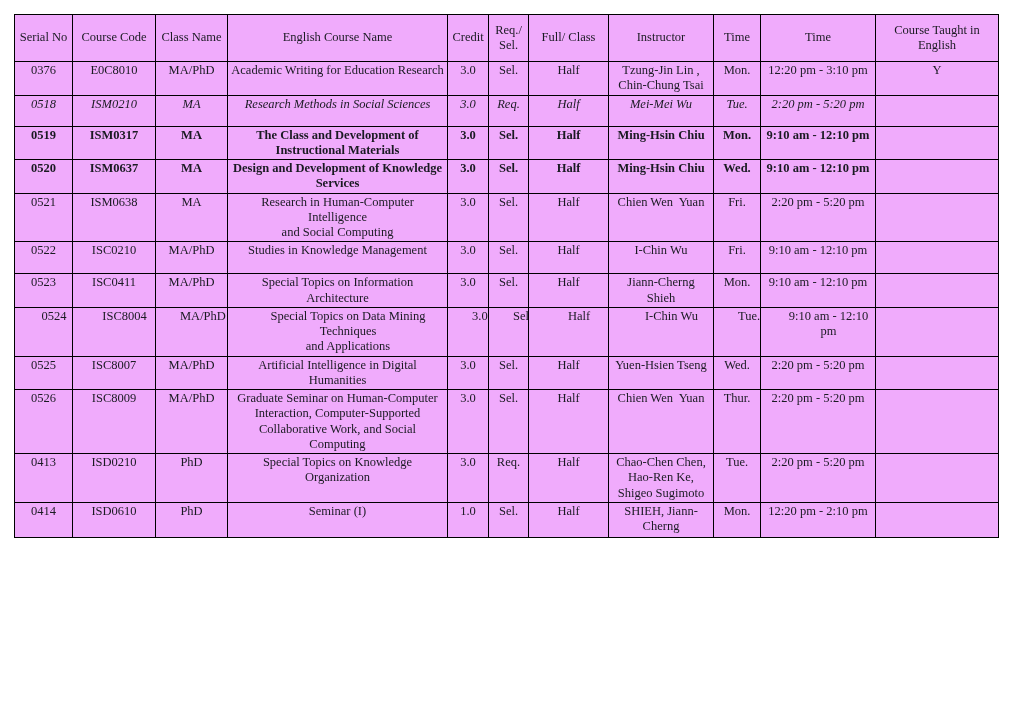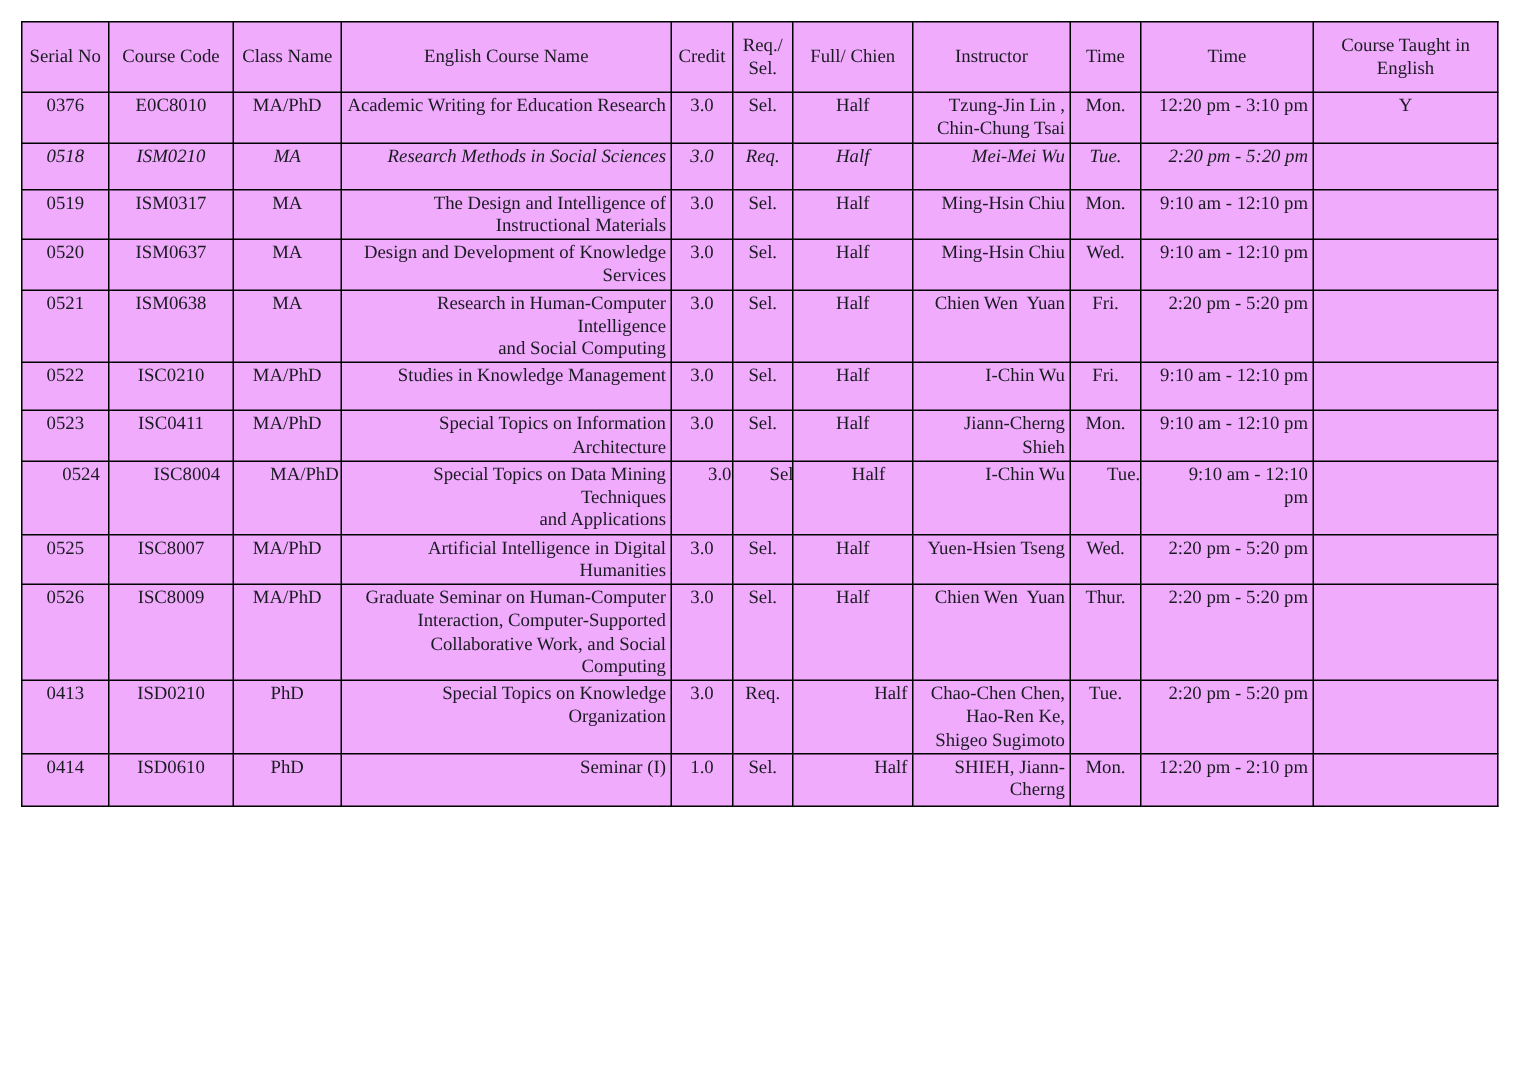--- a/index.html
+++ b/index.html
@@ -50,33 +50,33 @@
   col.c-name     { width: 220px; }
   col.c-credit   { width: 41px; }
   col.c-reqsel   { width: 40px; }
   col.c-fullhalf { width: 80px; }
   col.c-instr    { width: 105px; }
   col.c-days     { width: 47px; }
   col.c-time     { width: 115px; }
   col.c-taught   { width: 123px; }
 
   td.center { text-align: center; }
-  td.left   { text-align: right; }
+  td.left   { text-align: center; }
 
   
   td.v-top    { vertical-align: top; }
   td.v-bottom { vertical-align: bottom; }
 
   .cell-line { display: block; white-space: pre-wrap; }
 
   
   tr[data-rowh="r1"] td { height: 30px; margin-left: 31px; }
   tr[data-rowh="r2"] td { height: 28px; font-style: italic; }
-  tr[data-rowh="r3"] td { height: 28px; }
-  tr[data-rowh="r4"] td { height: 30px; }
+  tr[data-rowh="r3"] td { height: 28px; font-weight: bold; }
+  tr[data-rowh="r4"] td { height: 30px; font-weight: bold; }
   tr[data-rowh="r5"] td { height: 28px; }
   tr[data-rowh="r6"] td { height: 29px; }
   tr[data-rowh="r7"] td { height: 29px; }
   tr[data-rowh="r8"] td { height: 29px; padding-left: 24px; }
   tr[data-rowh="r9"] td { height: 28px; }
   tr[data-rowh="r10"] td { height: 56px; }
   tr[data-rowh="r11"] td { height: 45px; }
   tr[data-rowh="r12"] td { height: 32px; margin-top: 32px; }
 </style>
 </head>
@@ -101,21 +101,21 @@
       <tr>
         <th>Serial No</th>
         <th>Course Code</th>
         <th>Class Name</th>
         <th>English Course Name</th>
         <th>Credit</th>
         <th>
           <span class="cell-line">Req./</span>
           <span class="cell-line">Sel.</span>
         </th>
-        <th>Full/ Chien</th>
+        <th>Full/ Class</th>
         <th>Instructor</th>
         <th>Time</th>
         <th>Time</th>
         <th>
           <span class="cell-line">Course Taught in</span>
           <span class="cell-line">English</span>
         </th>
       </tr>
     </thead>
     <tbody id="table-body">
@@ -192,21 +192,21 @@
           <td class="center v-top">
             <span class="cell-line">0519</span>
           </td>
           <td class="center v-top">
             <span class="cell-line">ISM0317</span>
           </td>
           <td class="center v-top">
             <span class="cell-line">MA</span>
           </td>
           <td class="left v-top">
-            <span class="cell-line">The Design and Intelligence of</span>
+            <span class="cell-line">The Class and Development of</span>
             <span class="cell-line">Instructional Materials</span>
           </td>
           <td class="center v-top">
             <span class="cell-line">3.0</span>
           </td>
           <td class="center v-top">
             <span class="cell-line">Sel.</span>
           </td>
           <td class="center v-top">
             <span class="cell-line">Half</span>

